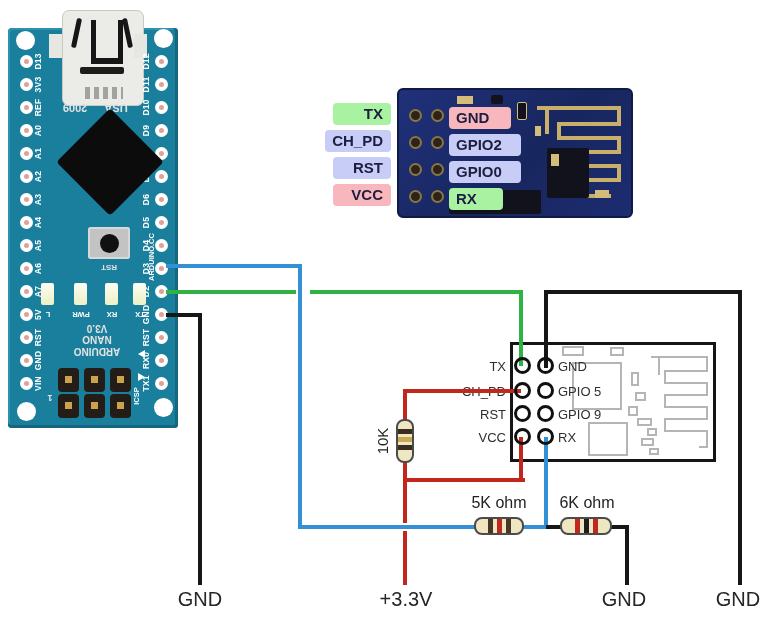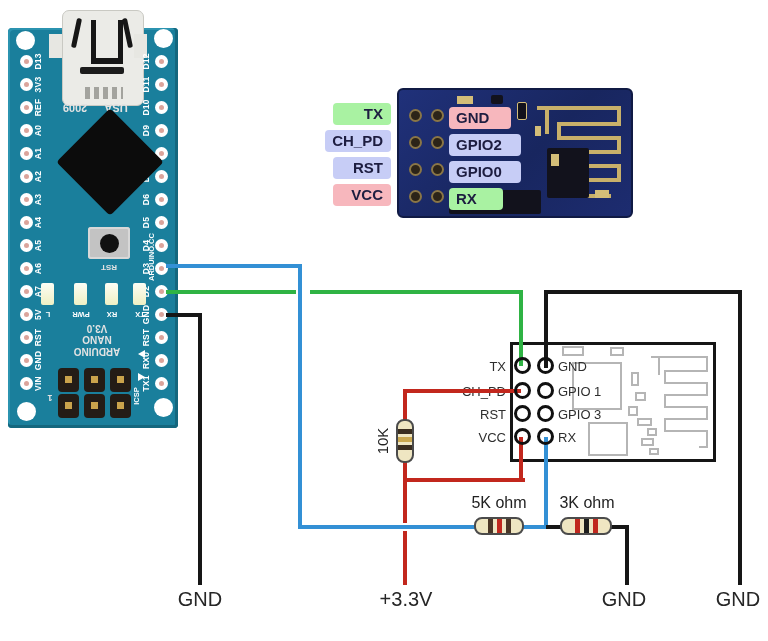--- a/index.html
+++ b/index.html
@@ -322,22 +322,22 @@
         <path d="M146 12 V30"></path>
       </g>
     </svg>
   </div>
 
   <div class="schlab" style="left:440px;top:359px;width:66px;text-align:right;">TX</div>
   <div class="schlab" style="left:440px;top:384px;width:66px;text-align:right;">CH_PD</div>
   <div class="schlab" style="left:440px;top:407px;width:66px;text-align:right;">RST</div>
   <div class="schlab" style="left:440px;top:430px;width:66px;text-align:right;">VCC</div>
   <div class="schlab" style="left:558px;top:359px;">GND</div>
-  <div class="schlab" style="left:558px;top:384px;">GPIO 1</div>
-  <div class="schlab" style="left:558px;top:407px;">GPIO 3</div>
+  <div class="schlab" style="left:558px;top:384px;">GPIO 5</div>
+  <div class="schlab" style="left:558px;top:407px;">GPIO 9</div>
   <div class="schlab" style="left:558px;top:430px;">RX</div>
 
   <div class="wire" style="left:166px;top:290px;width:130px;height:4px;background:#2fb344;"></div>
   <div class="wire" style="left:310px;top:290px;width:213px;height:4px;background:#2fb344;"></div>
   <div class="wire" style="left:519px;top:290px;width:4px;height:76px;background:#2fb344;"></div>
 
   <div class="wire" style="left:166px;top:313px;width:36px;height:4px;background:#161616;"></div>
   <div class="wire" style="left:198px;top:313px;width:4px;height:272px;background:#161616;"></div>
 
   <div class="wire" style="left:544px;top:290px;width:4px;height:78px;background:#161616;"></div>
@@ -382,20 +382,20 @@
     <div class="band" style="left:21px;top:0;width:5px;height:14px;background:#c0281e;"></div>
     <div class="band" style="left:30px;top:0;width:5px;height:14px;background:#4a3626;"></div>
   </div>
   <div class="reslab" style="left:454px;top:494px;width:90px;">5K ohm</div>
 
   <div class="res" style="left:560px;top:517px;width:52px;height:18px;">
     <div class="band" style="left:13px;top:0;width:5px;height:14px;background:#c0281e;"></div>
     <div class="band" style="left:22px;top:0;width:5px;height:14px;background:#1d1d1d;"></div>
     <div class="band" style="left:31px;top:0;width:5px;height:14px;background:#c0281e;"></div>
   </div>
-  <div class="reslab" style="left:542px;top:494px;width:90px;">3K ohm</div>
+  <div class="reslab" style="left:542px;top:494px;width:90px;">6K ohm</div>
 
   <div class="pwrlab" style="left:160px;top:588px;">GND</div>
   <div class="pwrlab" style="left:366px;top:588px;">+3.3V</div>
   <div class="pwrlab" style="left:584px;top:588px;">GND</div>
   <div class="pwrlab" style="left:698px;top:588px;">GND</div>
 
 </div>
 
 </body></html>

